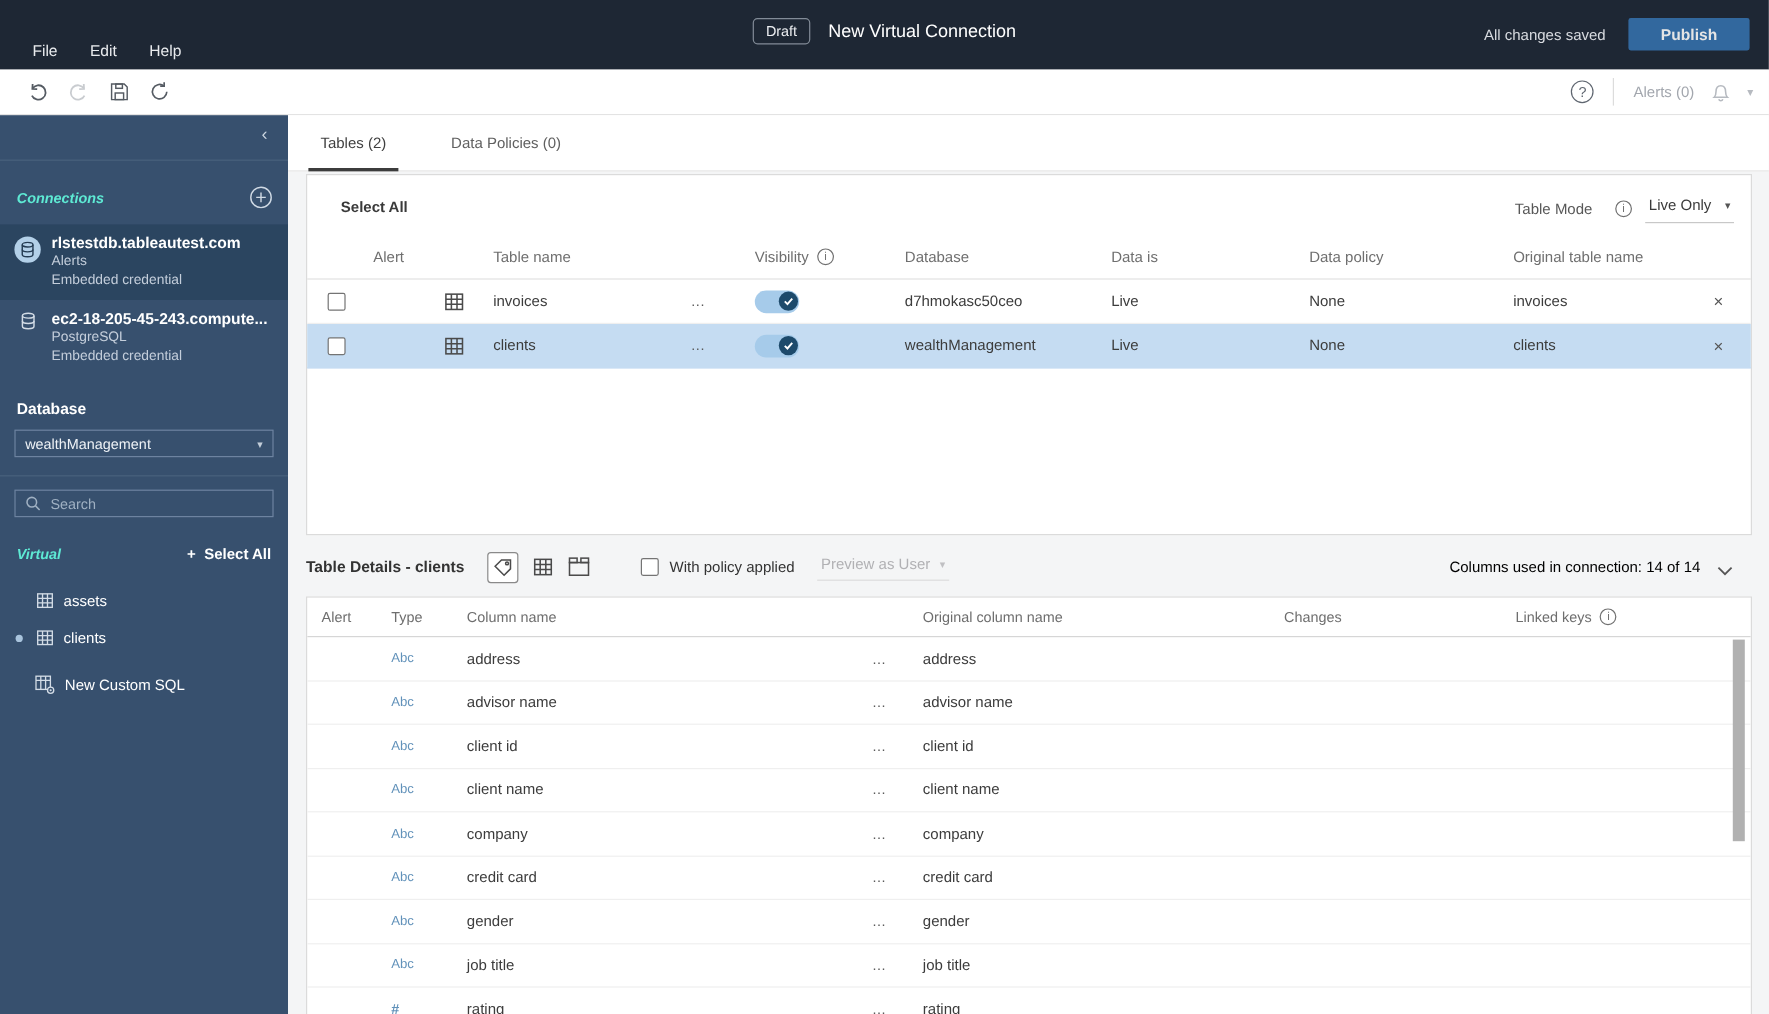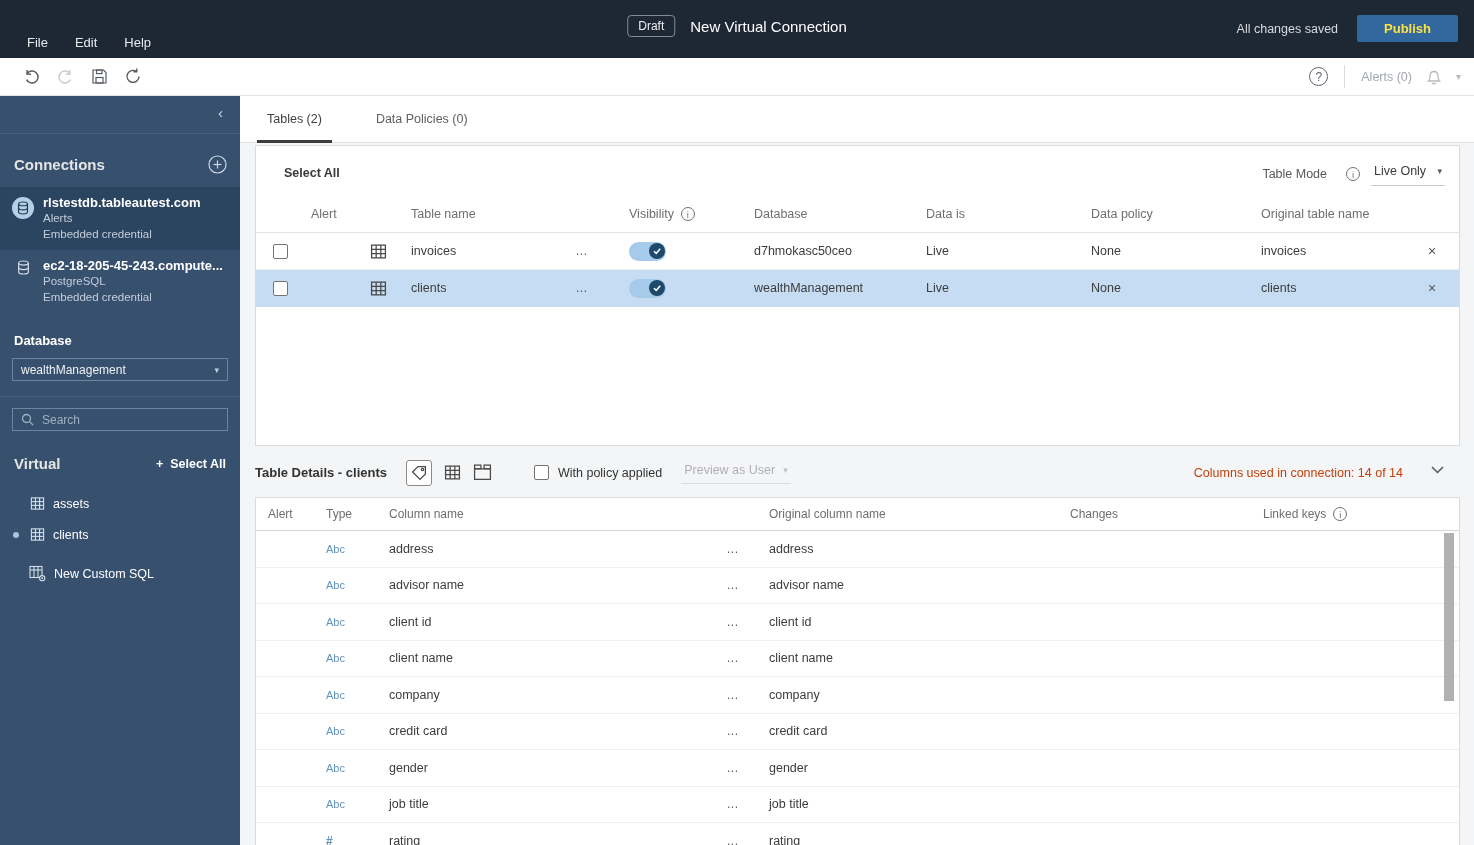--- a/index.html
+++ b/index.html
@@ -10,21 +10,21 @@
   .topbar { position:absolute; left:0; top:0; width:1474px; height:58px; background:#1e2734; }
   .menus { position:absolute; left:27px; top:35px; display:flex; gap:27px; }
   .menu-item { font-size:13px; color:#e9ebee; cursor:default; }
   .top-center { position:absolute; left:50%; top:15px; transform:translateX(-50%);
     display:flex; align-items:center; gap:15px; }
   .draft-badge { border:1px solid #828b97; border-radius:4px; padding:3px 10px;
     font-size:12px; color:#eceef1; }
   .vc-title { font-size:15px; color:#ffffff; }
   .top-right { position:absolute; right:16px; top:15px; display:flex; align-items:center; gap:19px; }
   .saved-status { font-size:12.5px; color:#d8dbe0; }
-  .publish-btn { background:#32689e; color:#fde047; font-size:13px; font-weight:bold;
+  .publish-btn { background:#32689e; color:#e5e5e5; font-size:13px; font-weight:bold;
     padding:6px 27px; border-radius:2px; cursor:pointer; }
 
   
   .toolbar { position:absolute; left:0; top:58px; width:1474px; height:38px; background:#fff;
     border-bottom:1px solid #e3e3e3; }
   .tool-left { position:absolute; left:21px; top:8px; display:flex; gap:14px; align-items:center; }
   .tool-right { position:absolute; right:13px; top:7px; display:flex; gap:12px; align-items:center; }
   .tool-icon { display:inline-flex; align-items:center; justify-content:center; width:20px; height:20px; }
   .help-circle { width:19px; height:19px; border:1.4px solid #5f6670; border-radius:50%;
     color:#5f6670; font-size:12px; display:flex; align-items:center; justify-content:center; }
@@ -32,21 +32,21 @@
   .alerts-label { font-size:12.5px; color:#a3a7ae; }
   .small-chev { font-size:10px; color:#b6bac0; }
 
   
   .sidebar { position:absolute; left:0; top:96px; width:240px; bottom:0; background:#37506e;
     color:#fff; overflow:hidden; }
   .collapse-row { height:38px; border-bottom:1px solid #49617d; position:relative; }
   .collapse-chevron { position:absolute; right:17px; top:8px; font-size:15px; color:#ccd6e1; cursor:pointer; }
   .conn-header { display:flex; justify-content:space-between; align-items:center;
     padding:21px 13px 13px 14px; }
-  .section-label { font-weight:bold; font-size:15px; color:#e5e5e5; }
+  .section-label { font-weight:bold; font-size:12px; color:#5eead4;font-style:italic; }
   .plus-circle { display:inline-flex; cursor:pointer; }
   .conn-item { padding:8px 12px; display:flex; gap:9px; cursor:pointer; align-items:flex-start; }
   .conn-item.selected { background:#2b4560; }
   .conn-icon-circle { width:22px; height:22px; border-radius:50%; background:#b3d0e8; flex:none;
     display:flex; align-items:center; justify-content:center; margin-top:2px; }
   .conn-icon-plain { width:22px; flex:none; display:flex; justify-content:center; margin-top:2px; }
   .conn-name { font-weight:bold; font-size:13px; line-height:15px; white-space:nowrap; }
   .conn-sub { font-size:11.5px; color:#c4cedb; line-height:15px; margin-top:1px; }
   .db-label { font-weight:bold; font-size:13px; margin:20px 14px 0; }
   .db-select { margin:10px 12px 0; height:23px; border:1px solid #6d83a0; display:flex;
@@ -120,22 +120,22 @@
   .details-title { font-weight:bold; font-size:13px; color:#333; }
   .view-tag-box { margin-left:19px; width:26px; height:26px; border:1px solid #8a8a8a;
     border-radius:3px; display:flex; align-items:center; justify-content:center; cursor:pointer;
     background:#fff; }
   .view-icon { margin-left:12px; display:inline-flex; cursor:pointer; }
   .policy-cb { margin-left:42px; }
   .policy-label { margin-left:9px; font-size:12.5px; color:#333; }
   .preview-select { margin-left:19px; display:flex; gap:8px; align-items:center; color:#b1b1b4;
     font-size:12.5px; border-bottom:1px solid #dcdcdc; padding:1px 3px 6px; cursor:default; }
   .chev-gray { font-size:9px; color:#c0c0c3; }
-  .cols-used { margin-left:auto; display:flex; align-items:flex-start; gap:28px; font-size:12.5px;
-    color:#c2410c; }
+  .cols-used { margin-left:auto; display:flex; align-items:flex-end; gap:14px; font-size:12.5px;
+    color:#000000; }
   .collapse-v { display:inline-flex; cursor:pointer; }
 
   
   .details-panel { position:absolute; left:15px; top:354px; width:1205px; height:500px;
     background:#fff; border:1px solid #dbdbdb; overflow:hidden; }
   .dgrid { display:grid; grid-template-columns:58px 63px 338px 42px 301px 193px 1fr;
     align-items:center; padding-left:12px; }
   .dhead { height:33px; color:#6e6e6e; font-size:12px; border-bottom:1px solid #d6d6d6; }
   .drow { height:36.5px; border-bottom:1px solid #efefef; }
   .dtype { color:#6292ba; font-size:11px; }

